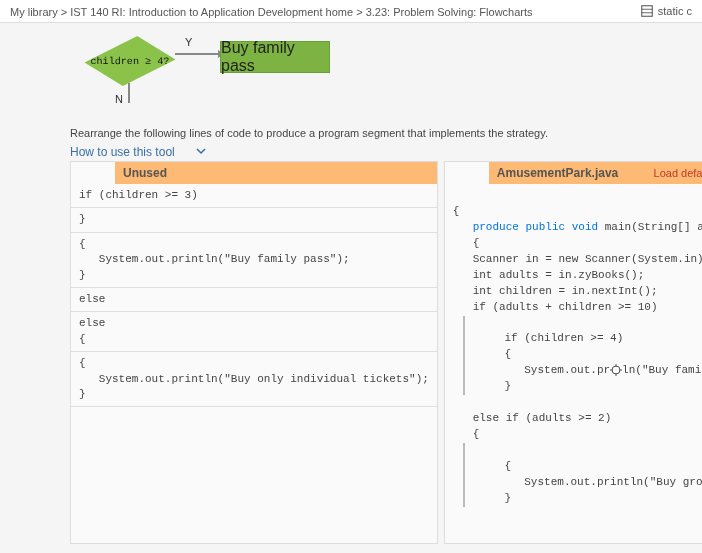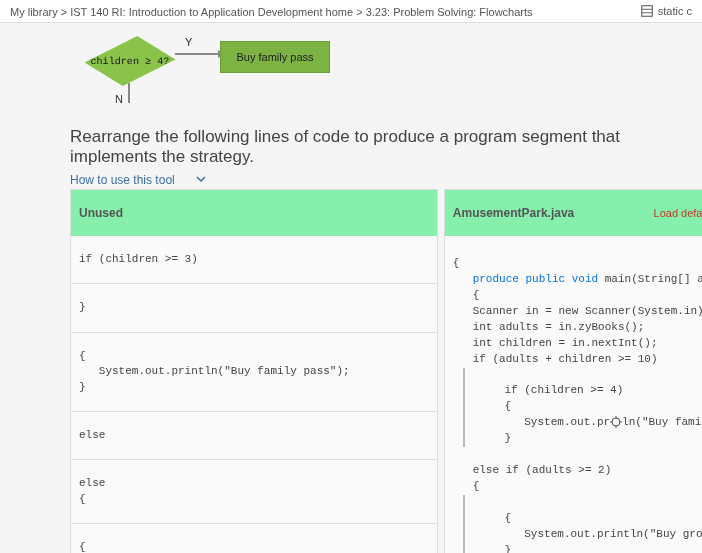--- a/index.html
+++ b/index.html
@@ -99,24 +99,24 @@
       position: absolute;
       left: 150px;
       top: 10px;
       width: 110px;
       height: 32px;
       background: #7cb342;
       border: 1px solid #689f38;
       display: flex;
       align-items: center;
       justify-content: center;
-      font-size: 11px;
+      font-size: 16px;
       color: #222;
     }
-    .instructions { font-size: 17px; color: #444; margin-bottom: 6px;}
+    .instructions { font-size: 11px; color: #444; margin-bottom: 6px;}
     .tool-help {
       color: #3a6ea5;
       font-size: 12px;
       margin-bottom: 2px;
       display: flex;
       align-items: center;
       gap: 21px;
       cursor: pointer;
     }
     .panels {
@@ -125,39 +125,40 @@
     }
     .panel-left, .panel-right {
       flex: 1;
       background: #fafafa;
       border: 1px solid #ddd;
       font-family: 'Courier New', monospace;
       font-size: 11px;
       min-height: 230px;
     }
     .panel-header {
-      background: #86efac;
-      padding: 16px 8px;
+      background: #fdba74;
+      padding: 4px 8px;
       font-family: Arial, sans-serif;
       font-weight: bold;
       font-size: 12px;
       color: #555;
       display: flex;
       justify-content: space-between;
       align-items: center;
+      margin-left: 44px;
     }
     .load-template {
       color: #c0392b;
       font-weight: normal;
       font-size: 11px;
       cursor: pointer;
     }
     .code-block {
       border-bottom: 1px solid #e0e0e0;
-      padding: 16px 8px;
+      padding: 4px 8px;
       white-space: pre;
       cursor: move;
       line-height: 1.4;
       color: #444;
     }
     .panel-right .code-area {
       padding: 4px 8px;
       white-space: pre;
       line-height: 1.45;
       color: #444;

